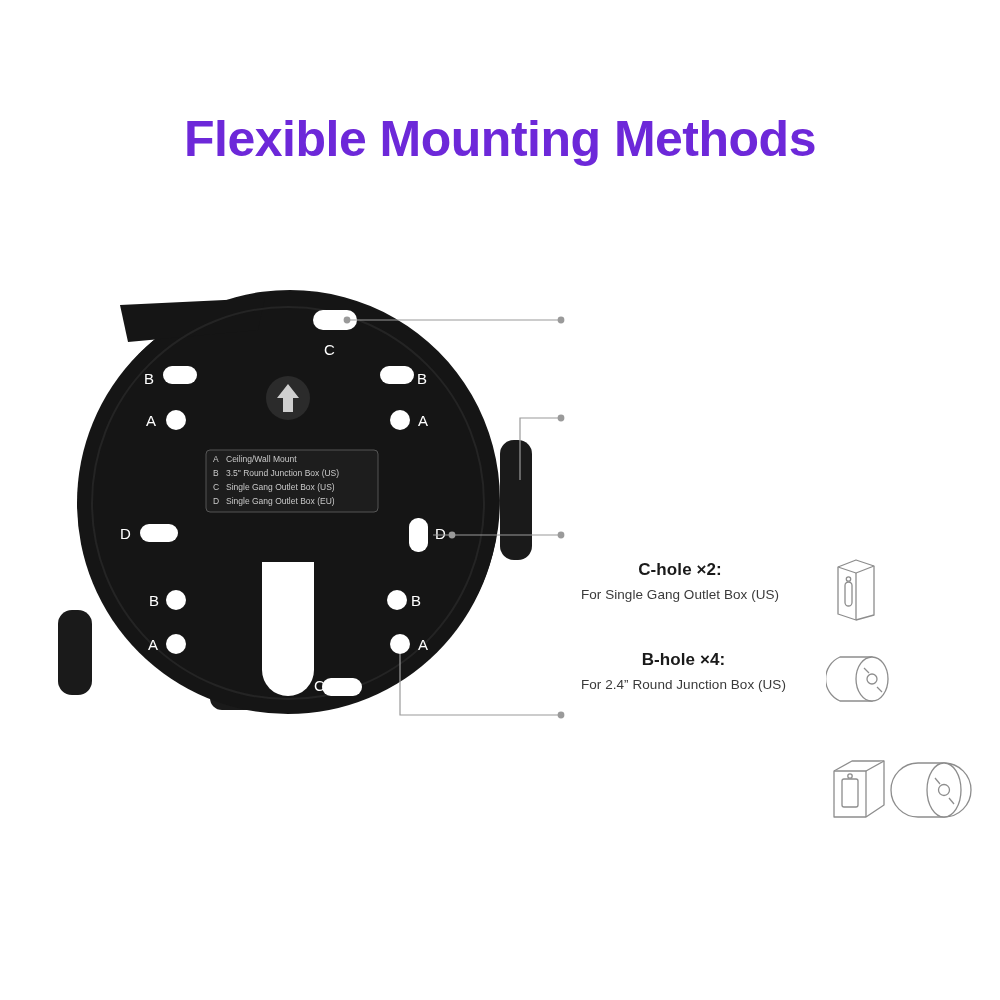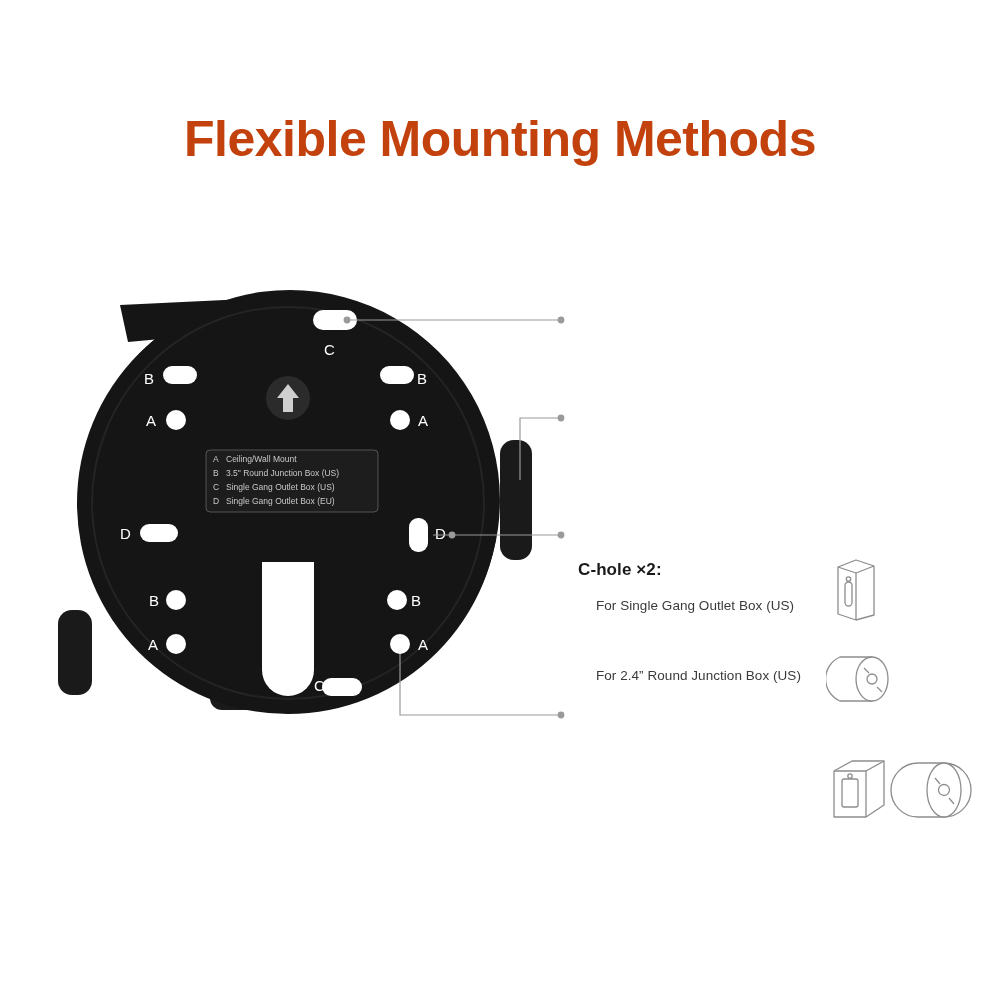--- a/index.html
+++ b/index.html
@@ -17,54 +17,55 @@
   }
   .page-title {
     position: absolute;
     top: 110px;
     left: 0;
     width: 1000px;
     text-align: center;
     font-size: 50px;
     font-weight: 700;
     letter-spacing: -0.5px;
-    color: #c2410c;
+    color: #6d28d9;
   }
 
   
   .stage {
     position: absolute;
     left: 0;
     top: 250px;
     width: 1000px;
     height: 520px;
   }
   .svg-main {
     position: absolute;
     left: 0;
     top: 0;
   }
 
   
   .callout {
     position: absolute;
     left: 578px;
+    text-align: center;
   }
   .callout .c-title {
     font-size: 17px;
     font-weight: 700;
     color: #1a1a1a;
     margin: 0 0 7px 0;
     letter-spacing: 0.1px;
   }
   .callout .c-sub {
     font-size: 13.5px;
     font-weight: 400;
     color: #3a3a3a;
-    margin: 18px;
+    margin: 3px;
     letter-spacing: 0.05px;
   }
   #callout-c { top: 310px; }
   #callout-b { top: 400px; }
   #callout-d { top: 518px; }
   #callout-a { top: 695px; }
 
   .thumb {
     position: absolute;
   }
@@ -178,20 +179,21 @@
       <circle cx="561" cy="465" r="3.4" fill="#9a9a9a" stroke="none"></circle>
     </g>
   </svg>
 
   <div class="callout" id="callout-c">
     <p class="c-title">C-hole ×2:</p>
     <p class="c-sub">For Single Gang Outlet Box (US)</p>
   </div>
 
   <div class="callout" id="callout-b">
+    <p class="c-title">B-hole ×4:</p>
     <p class="c-sub">For 2.4” Round Junction Box (US)</p>
   </div>
 
 
 
   <svg class="thumb" id="thumb-c" width="70" height="66" viewBox="0 0 70 66">
     <g fill="#ffffff" stroke="#8d8d8d" stroke-width="1.3" stroke-linejoin="round">
       <path d="M 12 12 L 30 5 L 48 11 L 48 60 L 30 65 L 12 59 Z"></path>
       <path d="M 12 12 L 30 18 L 48 11"></path>
       <path d="M 30 18 L 30 65"></path>

